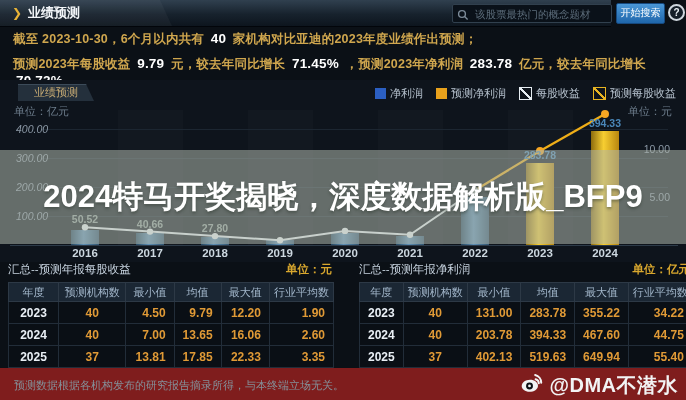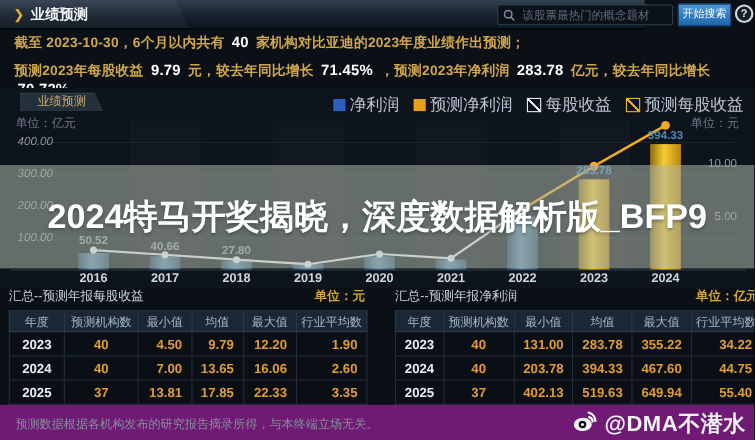--- a/index.html
+++ b/index.html
@@ -1,21 +1,21 @@
 <!DOCTYPE html>
 <html><head>
 <meta charset="utf-8">
 <style>
   html,body{margin:0;padding:0;background:#05080c;}
   .app{position:relative;width:686px;height:400px;background:#0b1016;overflow:hidden;
        font-family:"Liberation Sans","DejaVu Sans",sans-serif;}
 
   
   .topbar{position:absolute;top:0;left:0;width:586px;height:26px;
-          background:linear-gradient(#30404f,#17222d 55%,#0d151e);border-bottom:1px solid #02050a;}
+          background:linear-gradient(#30404f,#17222d 55%,#0d151e);border-bottom:1px solid #02050a;padding-left:25px;}
   .topbar-tabshape{position:absolute;left:0;top:0;width:172px;height:26px;
           background:rgba(255,255,255,0.04);clip-path:polygon(0 0,160px 0,172px 100%,0 100%);}
   .page-title{position:absolute;left:12px;top:0;height:26px;line-height:26px;font-size:13px;
           font-weight:bold;color:#f2f5f8;cursor:pointer;}
   .page-title .arrow{color:#e8b337;margin-right:6px;font-size:12px;}
   .searchbox{position:absolute;left:452px;top:4px;width:158px;height:17px;background:#0a1119;
           border:1px solid #31404e;border-radius:2px;}
   .searchbox input{position:absolute;left:20px;top:0;width:134px;height:15px;background:transparent;
           border:none;outline:none;color:#cdd6df;font-size:10.5px;font-family:inherit;}
   .searchbox input::placeholder{color:#5c6c7a;}
@@ -30,21 +30,21 @@
   
   .summary{position:absolute;top:31px;left:13px;width:665px;font-size:12.5px;font-weight:bold;color:#cfa64e;}
   .summary .line{margin-bottom:8px;letter-spacing:0.2px;}
   .summary .hl{color:#ffffff;font-size:13.5px;padding:0 3px;}
 
   
   .chart{position:absolute;top:80px;left:0;width:686px;height:182px;background:#0e141c;}
   .chart-tab{position:absolute;left:18px;top:4px;width:76px;height:17px;background:#24303c;
           box-shadow:inset 0 1px 0 #3c4b59;clip-path:polygon(0 0,calc(100% - 8px) 0,100% 100%,0 100%);
           color:#c9ac74;font-size:11px;text-align:center;line-height:17px;cursor:pointer;}
-  .legend{position:absolute;right:10px;top:6px;display:flex;gap:13px;font-size:15px;color:#b9c5d1;font-family:Liberation Mono, monospace;}
+  .legend{position:absolute;right:10px;top:6px;display:flex;gap:13px;font-size:11px;color:#b9c5d1;font-family:Liberation Mono, monospace;}
   .legend-item{display:flex;align-items:center;gap:4px;cursor:pointer;}
   .sw{width:11px;height:11px;display:inline-block;}
   .unit-l{position:absolute;left:14px;top:24px;font-size:11px;color:#6d7d8c;}
   .unit-r{position:absolute;right:14px;top:24px;font-size:11px;color:#6d7d8c;}
   .gridline{position:absolute;left:42px;width:626px;height:1px;background:#1c2631;}
   .baseline{position:absolute;left:10px;width:668px;height:1px;background:#2d3b49;}
   .ytick-l{position:absolute;left:16px;width:40px;font-size:10.5px;color:#8b98a5;font-style:italic;}
   .ytick-r{position:absolute;right:16px;width:40px;text-align:right;font-size:10.5px;color:#8b98a5;}
   .stripe{position:absolute;top:30px;height:135px;width:65px;background:rgba(255,255,255,0.018);}
   .bar{position:absolute;width:28px;}
@@ -72,21 +72,21 @@
   .tbl-unit{position:absolute;right:2px;top:0;color:#d8a72e;font-weight:bold;}
   table.grid{margin-top:4px;width:100%;border-collapse:collapse;background:#0a0f15;border:1px solid #2d3946;}
   table.grid th{background:#1b2734;color:#a2b6ca;font-size:11px;font-weight:normal;height:18px;
           border:1px solid #2d3946;padding:0 4px;white-space:nowrap;}
   table.grid td{height:21px;border:1px solid #222d39;font-size:12px;padding:0 8px;white-space:nowrap;}
   td.col-year{color:#e9eff5;text-align:center;font-weight:bold;}
   td.col-center{color:#e09a36;text-align:center;font-weight:bold;}
   td.col-num{color:#e09a36;text-align:right;font-weight:bold;}
 
   
-  .footer{position:absolute;top:368px;left:0;width:686px;height:32px;background:#701a75;}
+  .footer{position:absolute;top:368px;left:0;width:686px;height:32px;background:#7f1d1d;}
   .disclaimer{position:absolute;left:14px;top:10px;font-size:11px;color:#849099;}
   .watermark{position:absolute;right:8px;top:2px;display:flex;align-items:center;gap:5px;}
   .watermark-text{font-size:20px;font-weight:bold;color:#f2f3f4;letter-spacing:0.5px;}
 </style>
 </head>
 <body>
 
 <div class="app">
 
   <div class="topbar">

